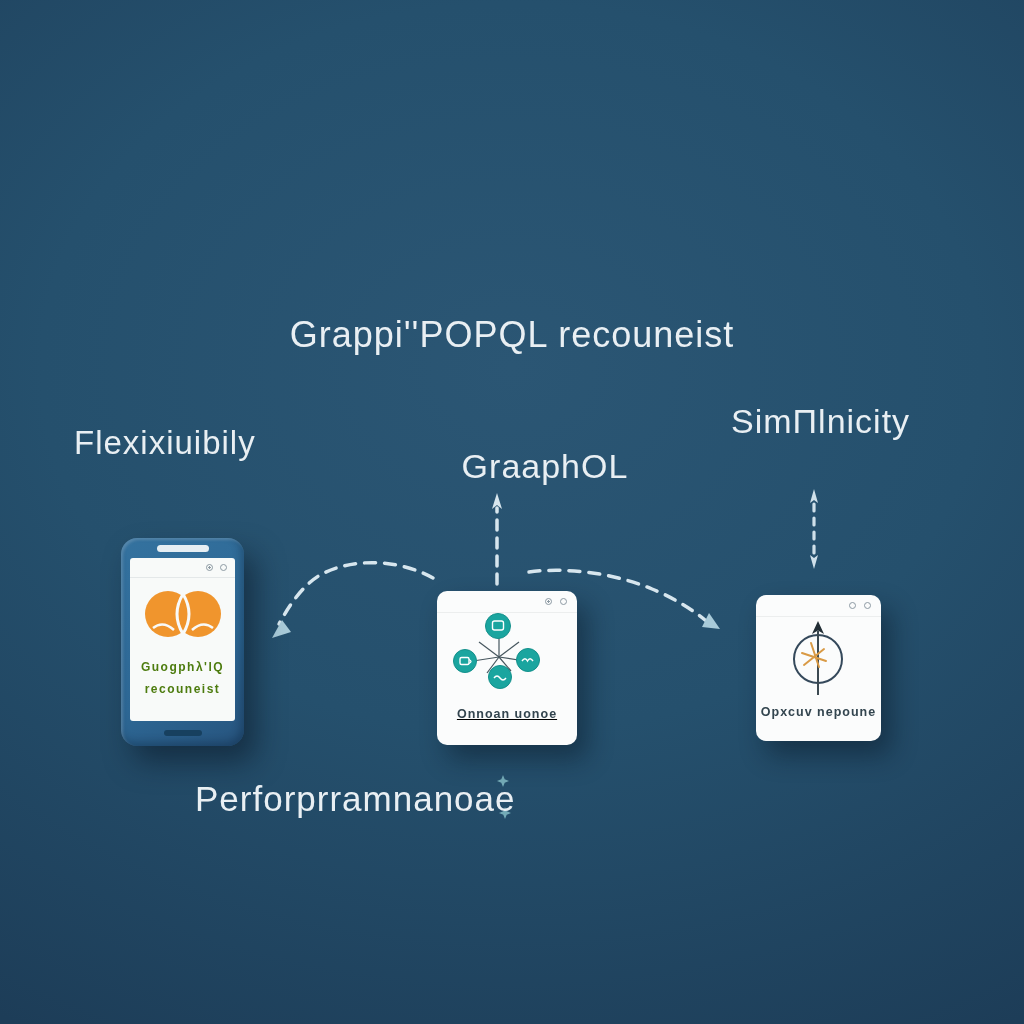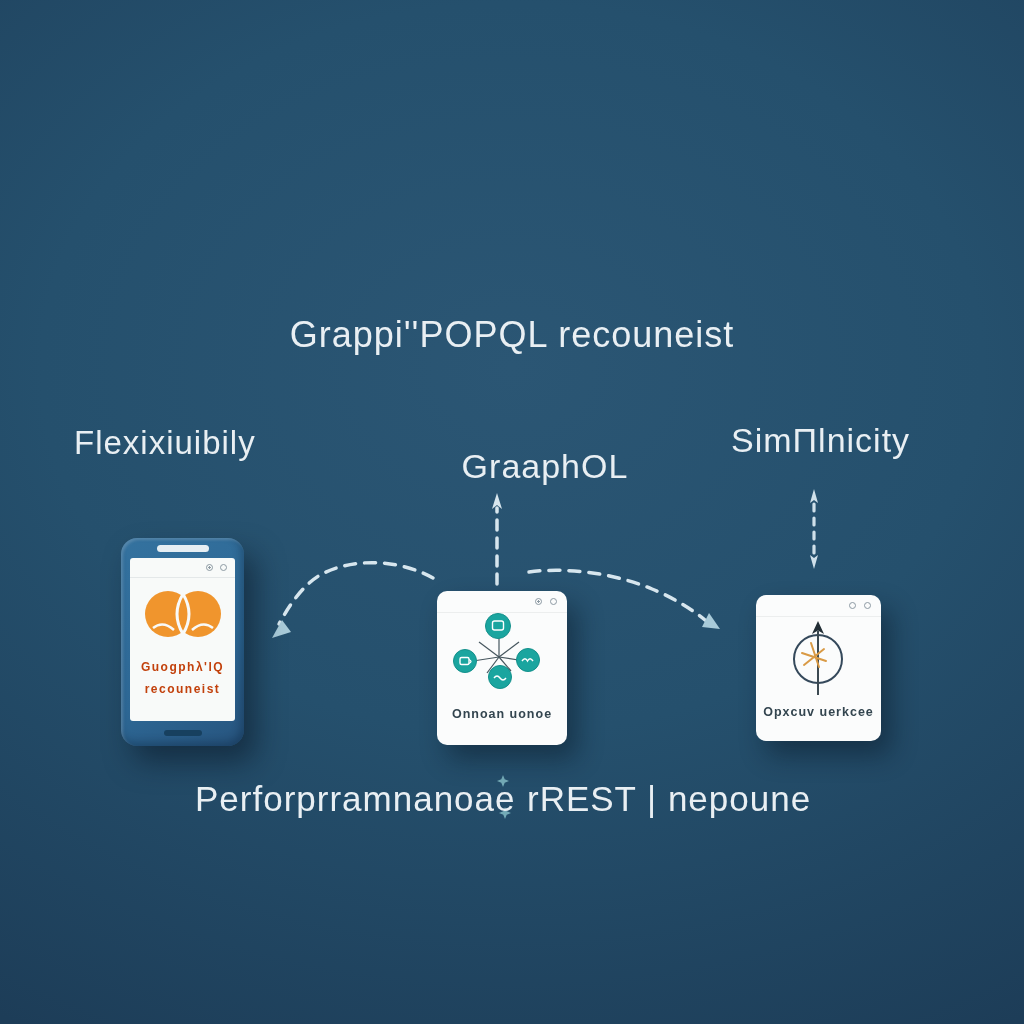--- a/index.html
+++ b/index.html
@@ -5,49 +5,49 @@
   html,body{margin:0;padding:0;background:#10293c;}
   .stage{
     position:relative;width:1024px;height:1024px;overflow:hidden;
     font-family:"Liberation Sans","DejaVu Sans",sans-serif;
     background:radial-gradient(ellipse 980px 760px at 50% 36%, #2b5674 0%, #25506d 48%, #1d3d58 100%);
   }
   .txt{position:absolute;color:#e9eff3;letter-spacing:1px;white-space:nowrap;}
   .title{top:314px;left:0;width:1024px;text-align:center;font-size:36px;}
   .label-flex{left:74px;top:424px;font-size:33px;}
   .label-gql{left:497px;top:447px;transform:translateX(-50%);font-size:34px;margin-left:48px;}
-  .label-simp{left:731px;top:421px;font-size:34px;}
+  .label-simp{left:731px;top:402px;font-size:34px;}
   .bottom-left{left:195px;top:779px;font-size:35px;text-align:center;}
   .bottom-right{left:527px;top:779px;font-size:35px;}
 
   .arrows{position:absolute;inset:0;pointer-events:none;}
 
   
   .phone{position:absolute;left:121px;top:538px;width:123px;height:208px;border-radius:16px;
     background:linear-gradient(145deg,#34729f 0%,#2d6794 60%,#27547e 100%);
     box-shadow:inset 2px 2px 3px rgba(255,255,255,.18), inset -3px -4px 8px rgba(0,20,40,.3),
                12px 16px 28px rgba(7,20,33,.5);}
   .phone-speaker{position:absolute;top:7px;left:50%;transform:translateX(-50%);width:52px;height:7px;
     border-radius:4px;background:#e6eef3;}
   .phone-screen{position:absolute;top:20px;left:9px;width:105px;height:163px;background:#f8faf9;border-radius:3px;}
   .screen-topbar{height:20px;border-bottom:1px solid #e4e8e9;display:flex;justify-content:flex-end;
     align-items:center;gap:7px;padding-right:8px;box-sizing:border-box;}
   .mini-dot{width:7px;height:7px;border:1.4px solid #8d9aa3;border-radius:50%;box-sizing:border-box;}
   .mini-dot.filled{background:radial-gradient(circle,#8d9aa3 0 38%,transparent 40%);}
   .phone-logo{display:block;margin:6px auto 0 auto;}
   .phone-caption{margin-top:12px;text-align:center;font-size:12px;font-weight:700;
-    color:#c2410c;letter-spacing:1.5px;}
+    color:#4d7c0f;letter-spacing:1.5px;}
   .phone-caption.l2{margin-top:8px;}
   .phone-home{position:absolute;bottom:10px;left:50%;transform:translateX(-50%);width:38px;height:6px;
     border-radius:3px;background:#17405f;}
 
   
   .card{position:absolute;background:#fbfcfc;border-radius:10px;
     box-shadow:10px 14px 26px rgba(7,20,33,.45);}
-  .card-hub{left:437px;top:591px;width:130px;height:154px;}
+  .card-hub{left:437px;top:591px;width:140px;height:154px;text-decoration:underline;}
   .card-target{left:756px;top:595px;width:125px;height:146px;}
   .card-topbar{height:22px;border-bottom:1px solid #eceeee;display:flex;justify-content:flex-end;
     align-items:center;gap:8px;padding-right:10px;box-sizing:border-box;}
   .card-caption{text-align:center;font-size:12.5px;font-weight:700;color:#33454f;letter-spacing:1px;}
 </style>
 </head>
 <body>
 
 <div class="stage">
 
@@ -143,19 +143,18 @@
     <svg width="125" height="84" viewBox="0 0 125 84">
       <circle cx="62" cy="42" r="24" fill="none" stroke="#35495b" stroke-width="2"></circle>
       <line x1="62" y1="78" x2="62" y2="14" stroke="#3c4a52" stroke-width="2"></line>
       <path d="M62,4 L56,17 L62,13.5 L68,17 Z" fill="#222e35"></path>
       <g stroke="#d99a45" stroke-width="2" stroke-linecap="round">
         <line x1="46" y1="36" x2="70" y2="44"></line>
         <line x1="55" y1="26" x2="63" y2="50"></line>
         <line x1="48" y1="48" x2="68" y2="32"></line>
       </g>
     </svg>
-    <div class="card-caption">Opxcuv uerkcee</div>
+    <div class="card-caption">Opxcuv nepoune</div>
   </div>
 
   <div class="txt bottom-left">Perforprramnanoae</div>
-  <div class="txt bottom-right">rREST | nepoune</div>
 
 </div>
 
 </body></html>

